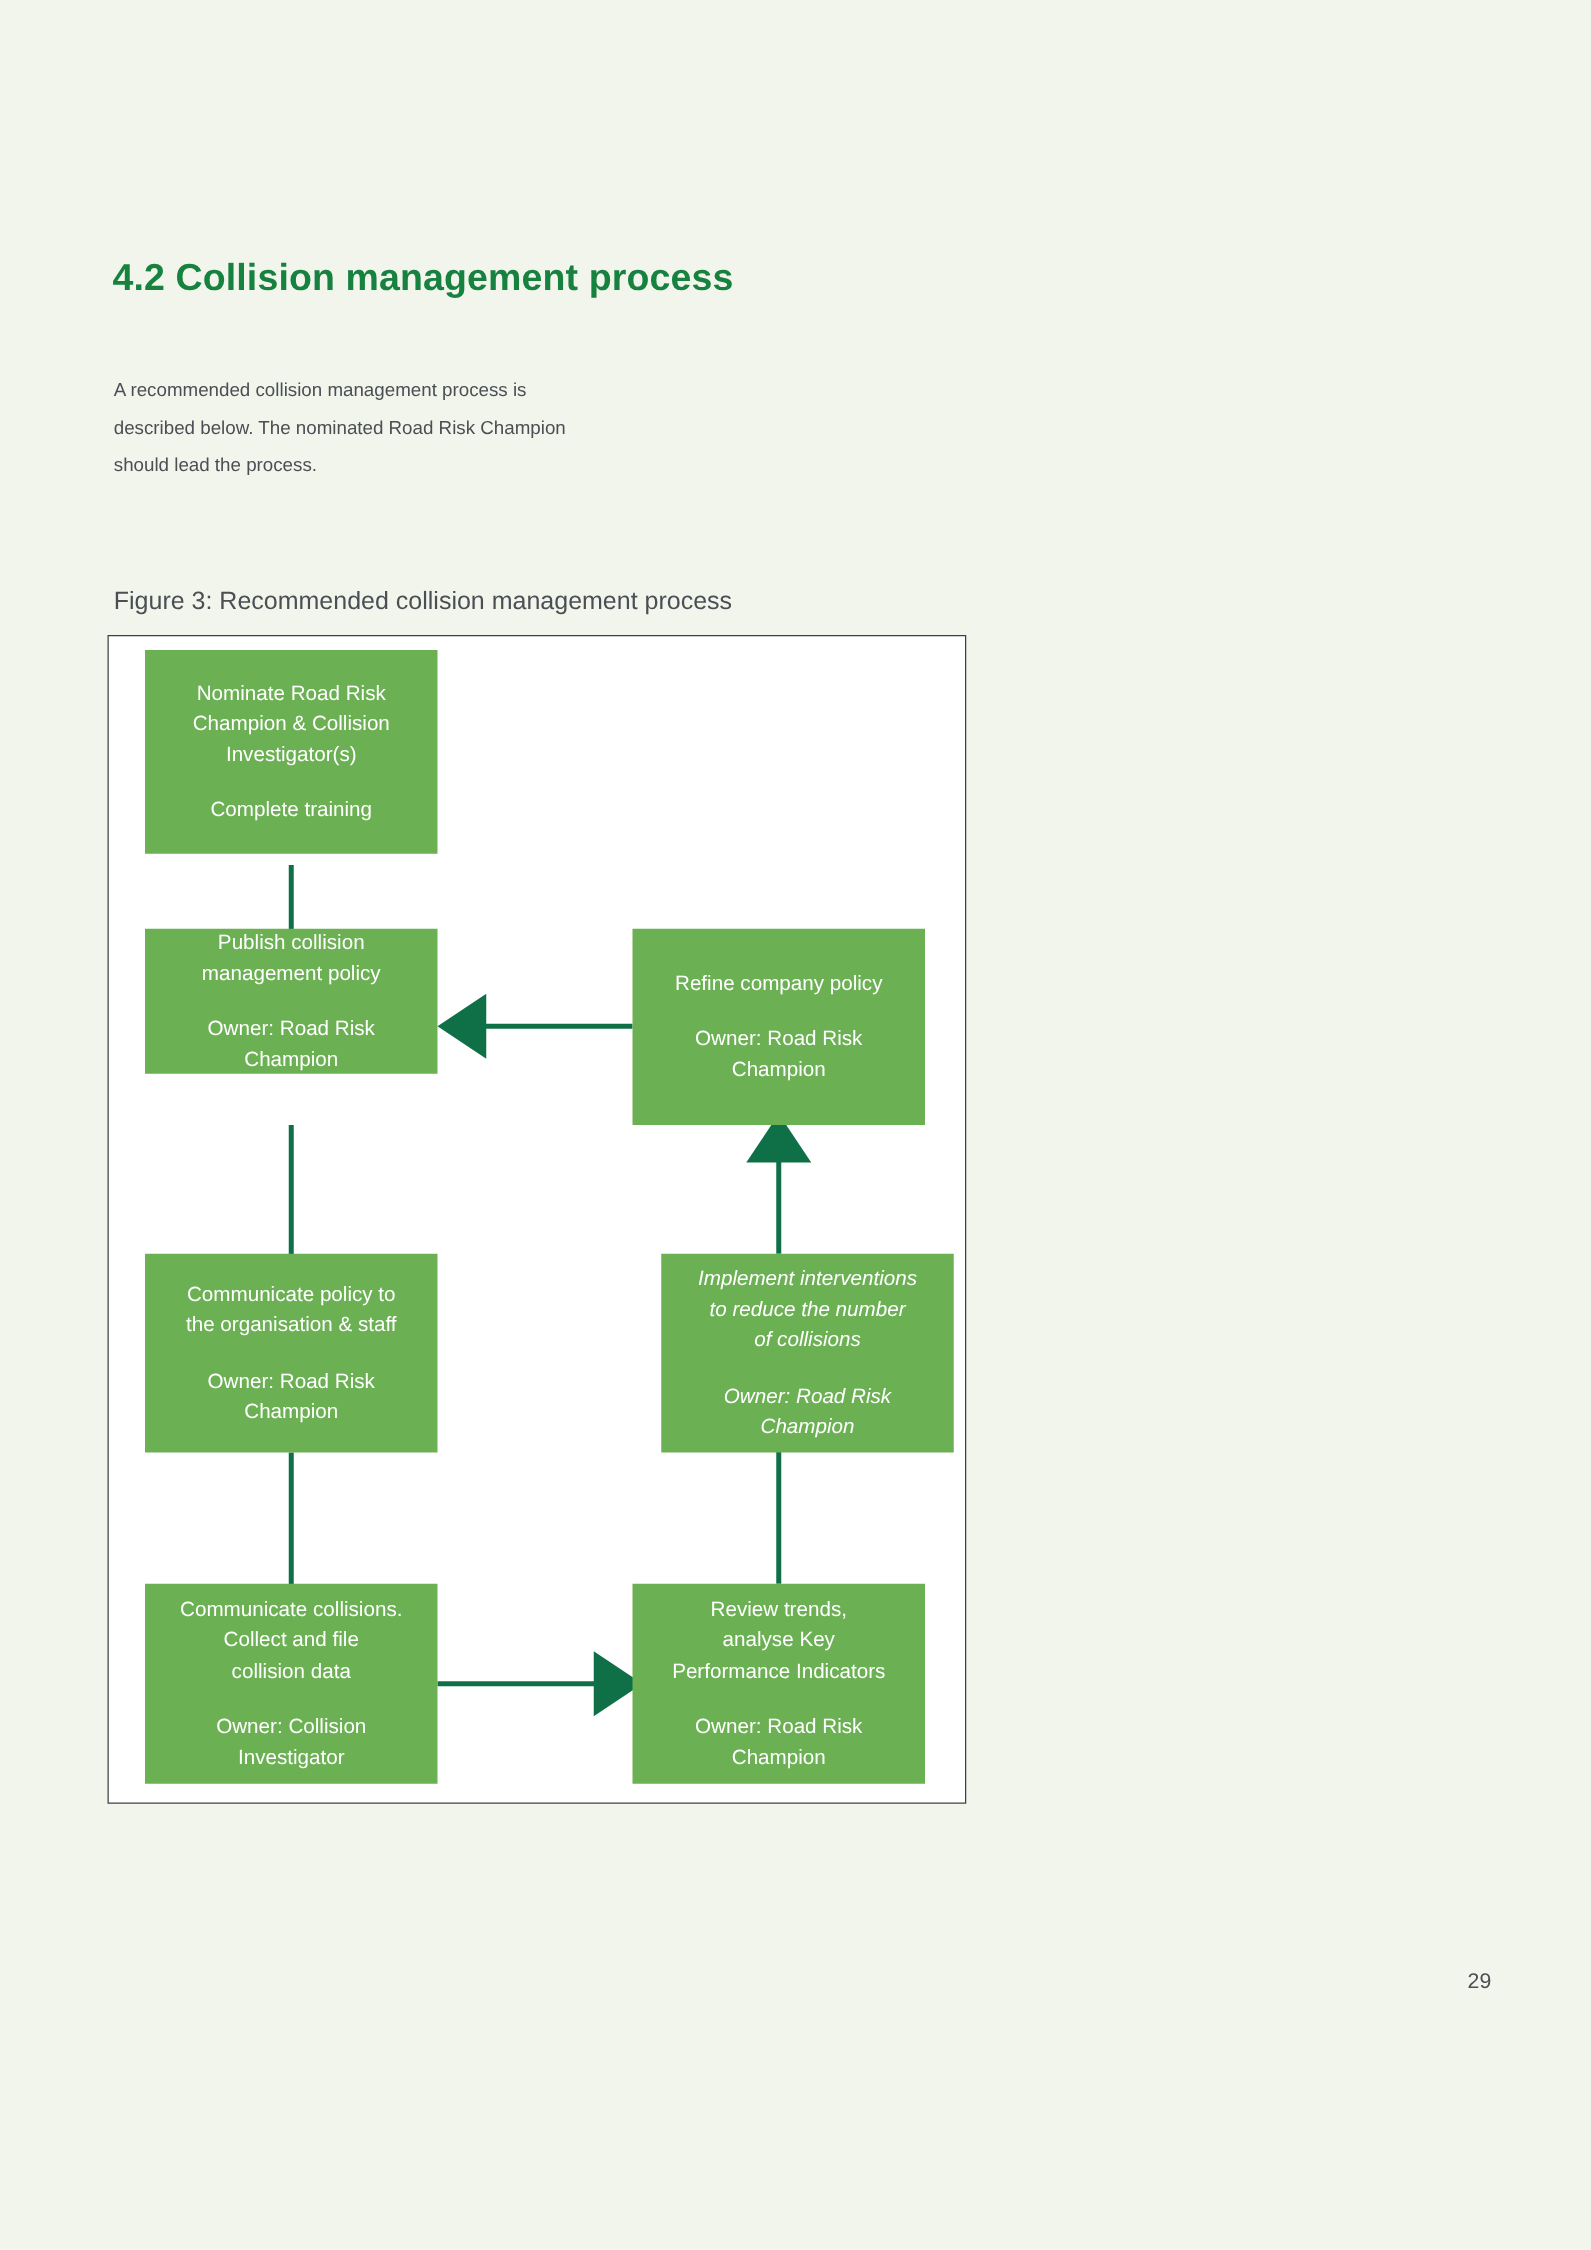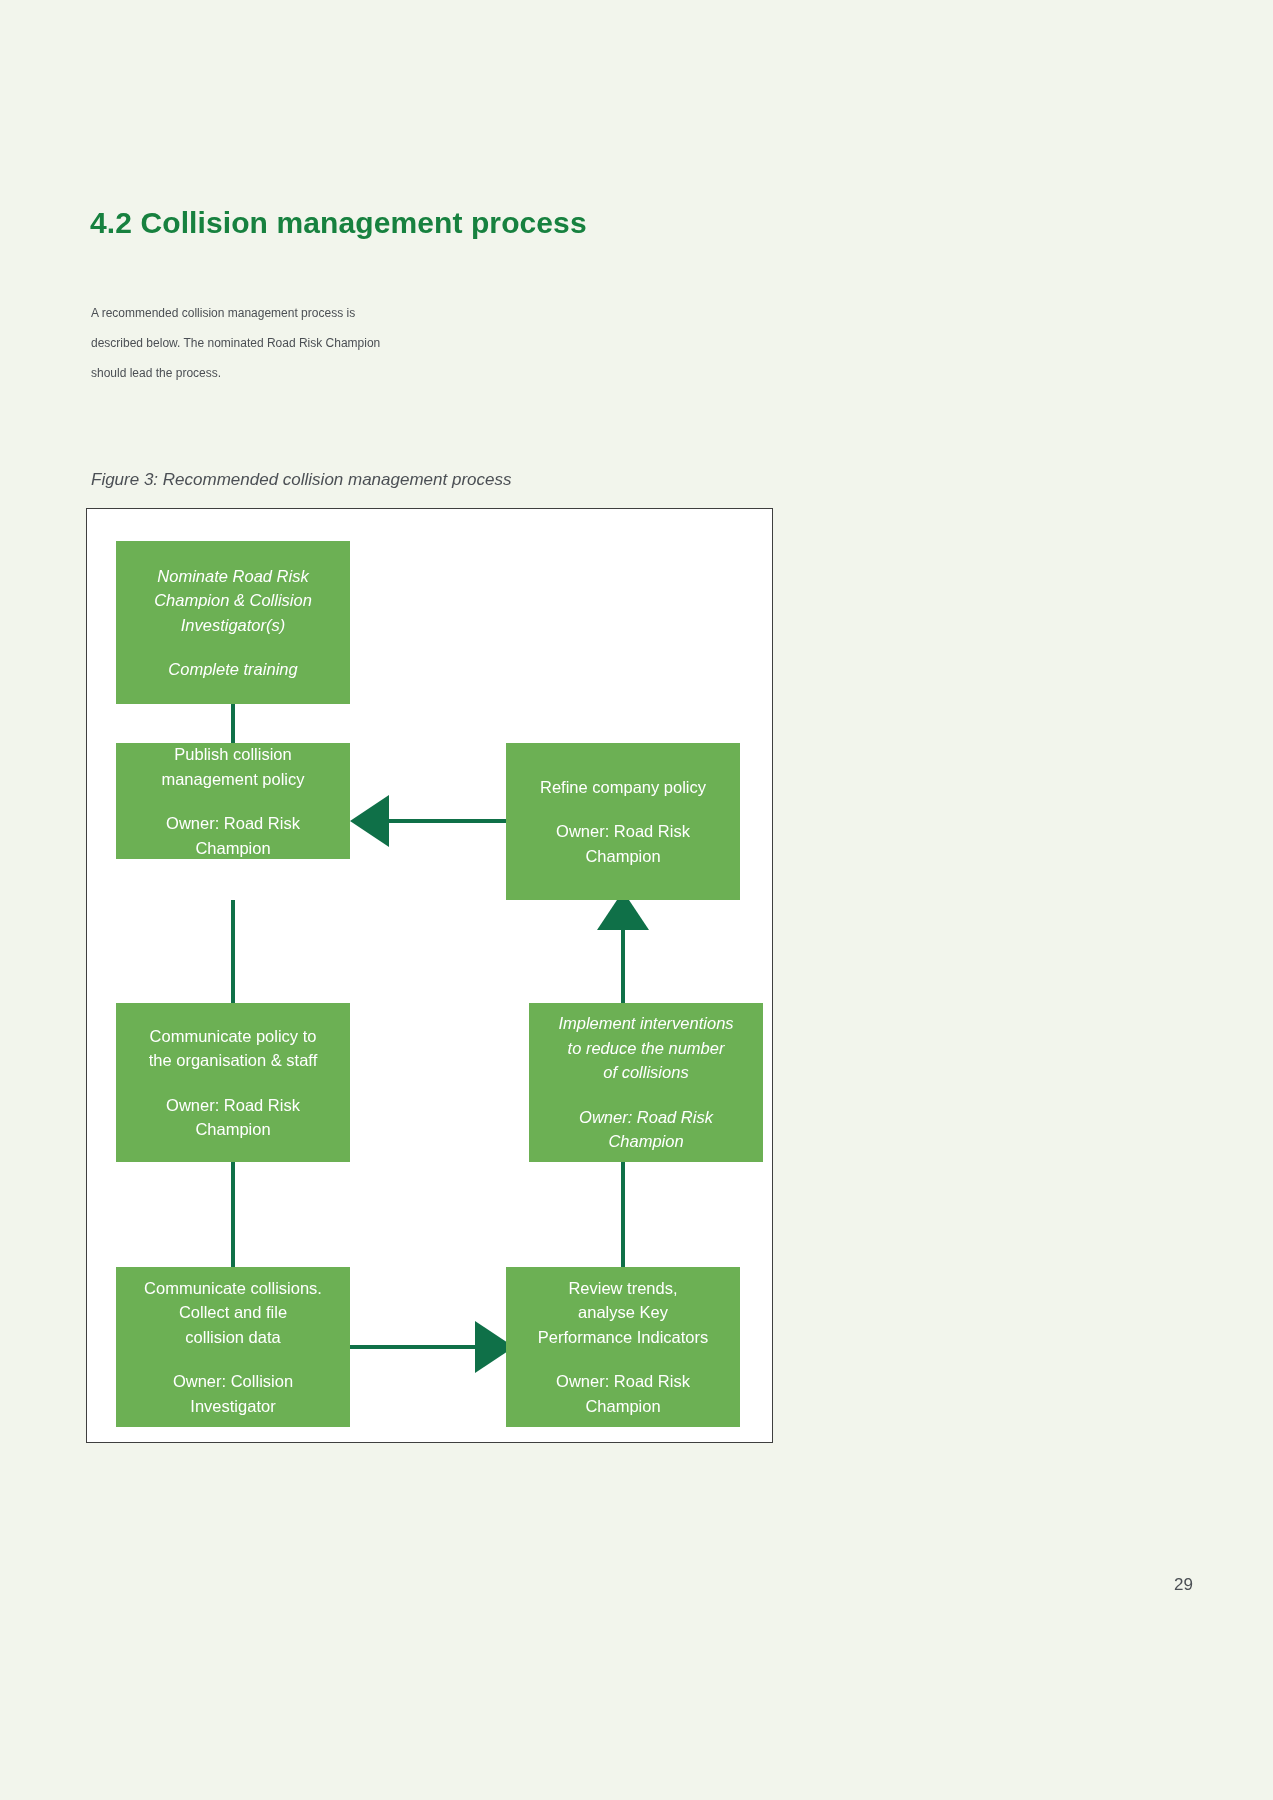--- a/index.html
+++ b/index.html
@@ -29,33 +29,32 @@
     font-weight: bold;
     color: #17813f;
     letter-spacing: 0.1px;
   }
 
   .intro {
     position: absolute;
     left: 91px;
     top: 298px;
     width: 560px;
-    font-size: 12px;
+    font-size: 15px;
     line-height: 30px;
     color: #4b4f54;
   }
   .intro div { white-space: nowrap; }
 
   .fig-caption {
     position: absolute;
     left: 91px;
     top: 470px;
-    font-size: 17px;
+    font-size: 20px;
     color: #4b4f54;
-    font-style: italic;
   }
 
   
   .figure-panel {
     position: absolute;
     left: 86px;
     top: 508px;
     width: 687px;
     height: 935px;
     background: #ffffff;
@@ -87,21 +86,21 @@
     width: 100%;
   }
   .node .para + .para {
     margin-top: 18px;
   }
   .node .para.owner {
     margin-top: 20px;
   }
 
   
-  #node-nominate   { left: 29px;  top: 32px;  width: 234px; height: 163px; font-style: italic; }
+  #node-nominate   { left: 29px;  top: 11px;  width: 234px; height: 163px; }
   #node-publish    { left: 29px;  top: 234px; width: 234px; height: 116px; }
   #node-refine     { left: 419px; top: 234px; width: 234px; height: 157px; }
   #node-communicate{ left: 29px;  top: 494px; width: 234px; height: 159px; }
   #node-implement  { left: 442px; top: 494px; width: 234px; height: 159px; font-style: italic; }
   #node-investigate{ left: 29px;  top: 758px; width: 234px; height: 160px; }
   #node-review     { left: 419px; top: 758px; width: 234px; height: 160px; }
 
   
   .arrow-svg {
     position: absolute;

